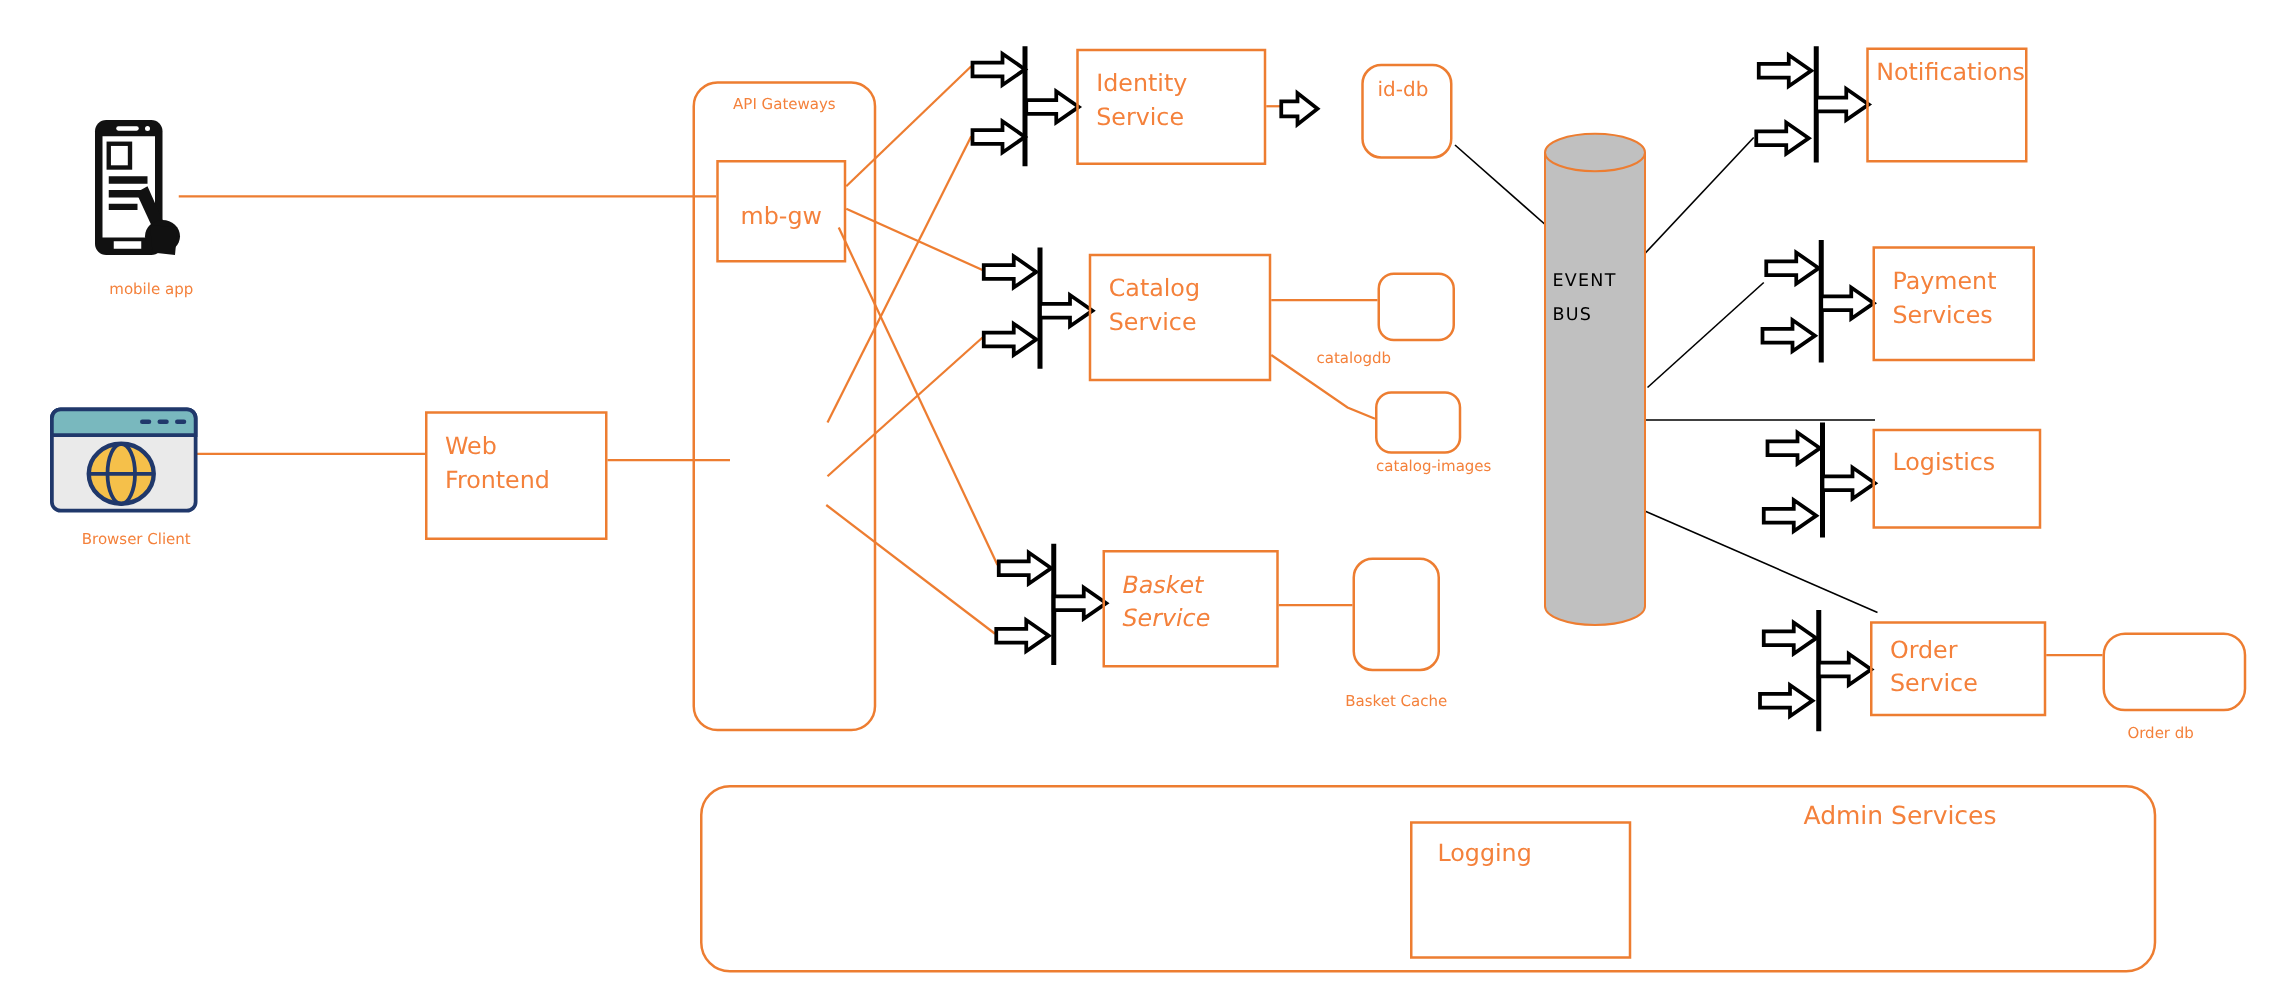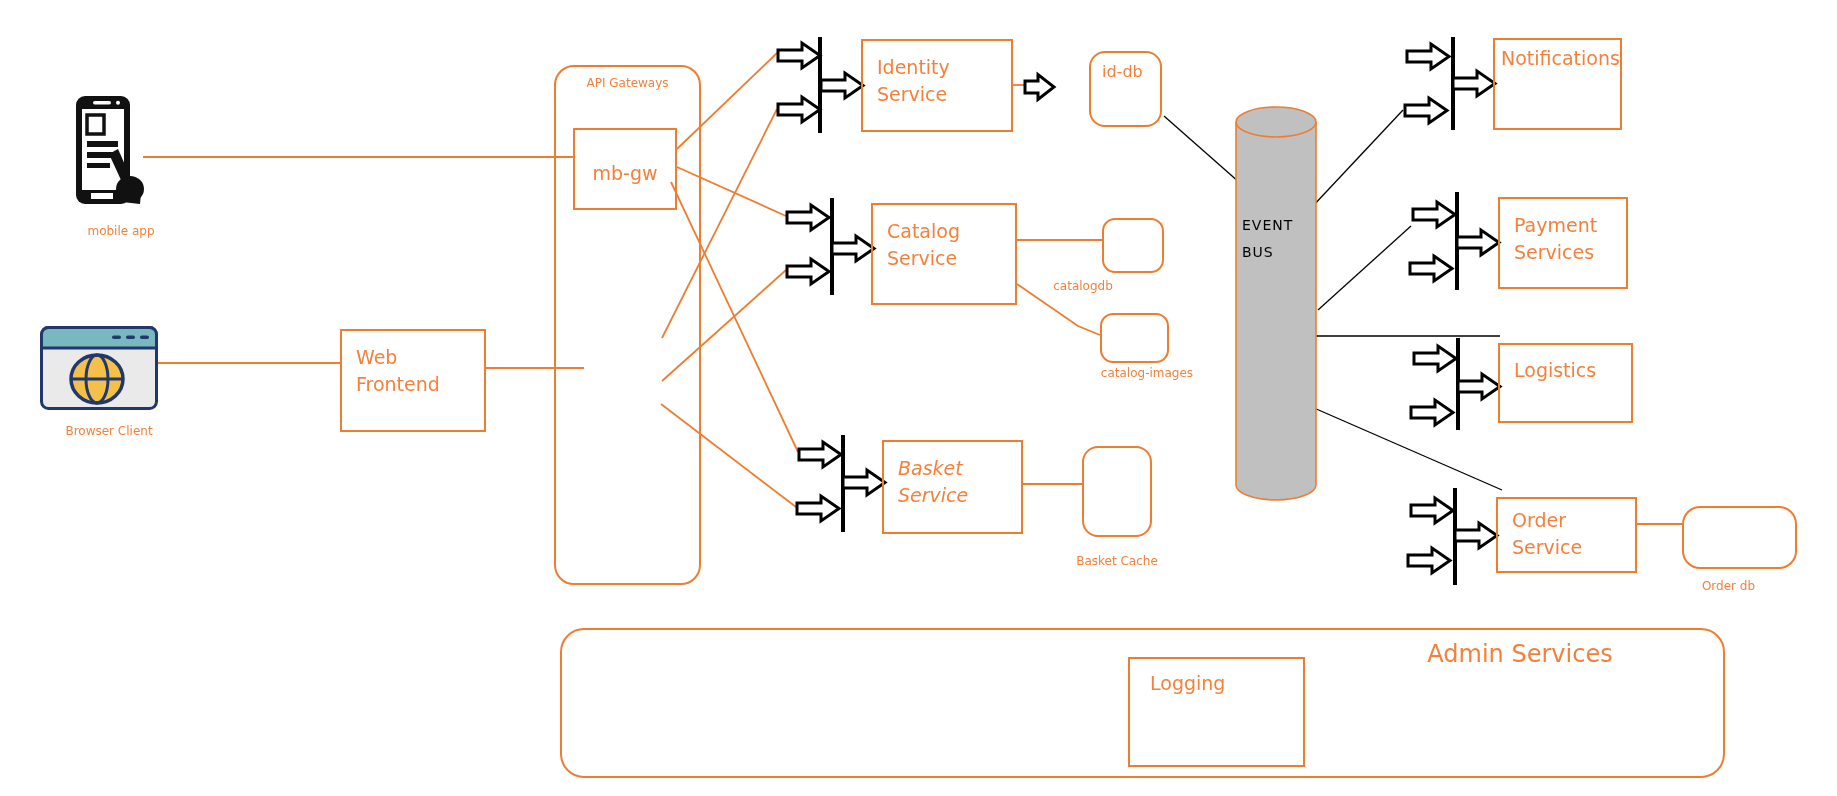--- a/index.html
+++ b/index.html
@@ -171,18 +171,18 @@
     <span class="pad"><span class="wrapnarrow" style="width:92px;">Payment Services</span></span>
   </div>
   <div class="box" style="left:1498px;top:343px;width:135px;height:80px;">
     <span style="display:block;padding:14px 0 0 14px;white-space:nowrap;">Logistics</span>
   </div>
   <div class="box" style="left:1496px;top:497px;width:141px;height:76px;">
     <span class="pad" style="padding-top:8px;"><span class="wrapnarrow" style="width:72px;">Order Service</span></span>
   </div>
 
   <div class="container-box" style="left:560px;top:628px;width:1165px;height:150px;border-radius:24px;"></div>
-  <div class="olabel center" style="left:1400px;top:640px;width:240px;font-size:24px;">Admin Services</div>
+  <div class="olabel center" style="left:1400px;top:640px;width:240px;font-size:20px;">Admin Services</div>
   <div class="box" style="left:1128px;top:657px;width:177px;height:110px;">
     <span style="display:block;padding:13px 0 0 20px;white-space:nowrap;">Logging</span>
   </div>
 
 </div>
 
 </body></html>

